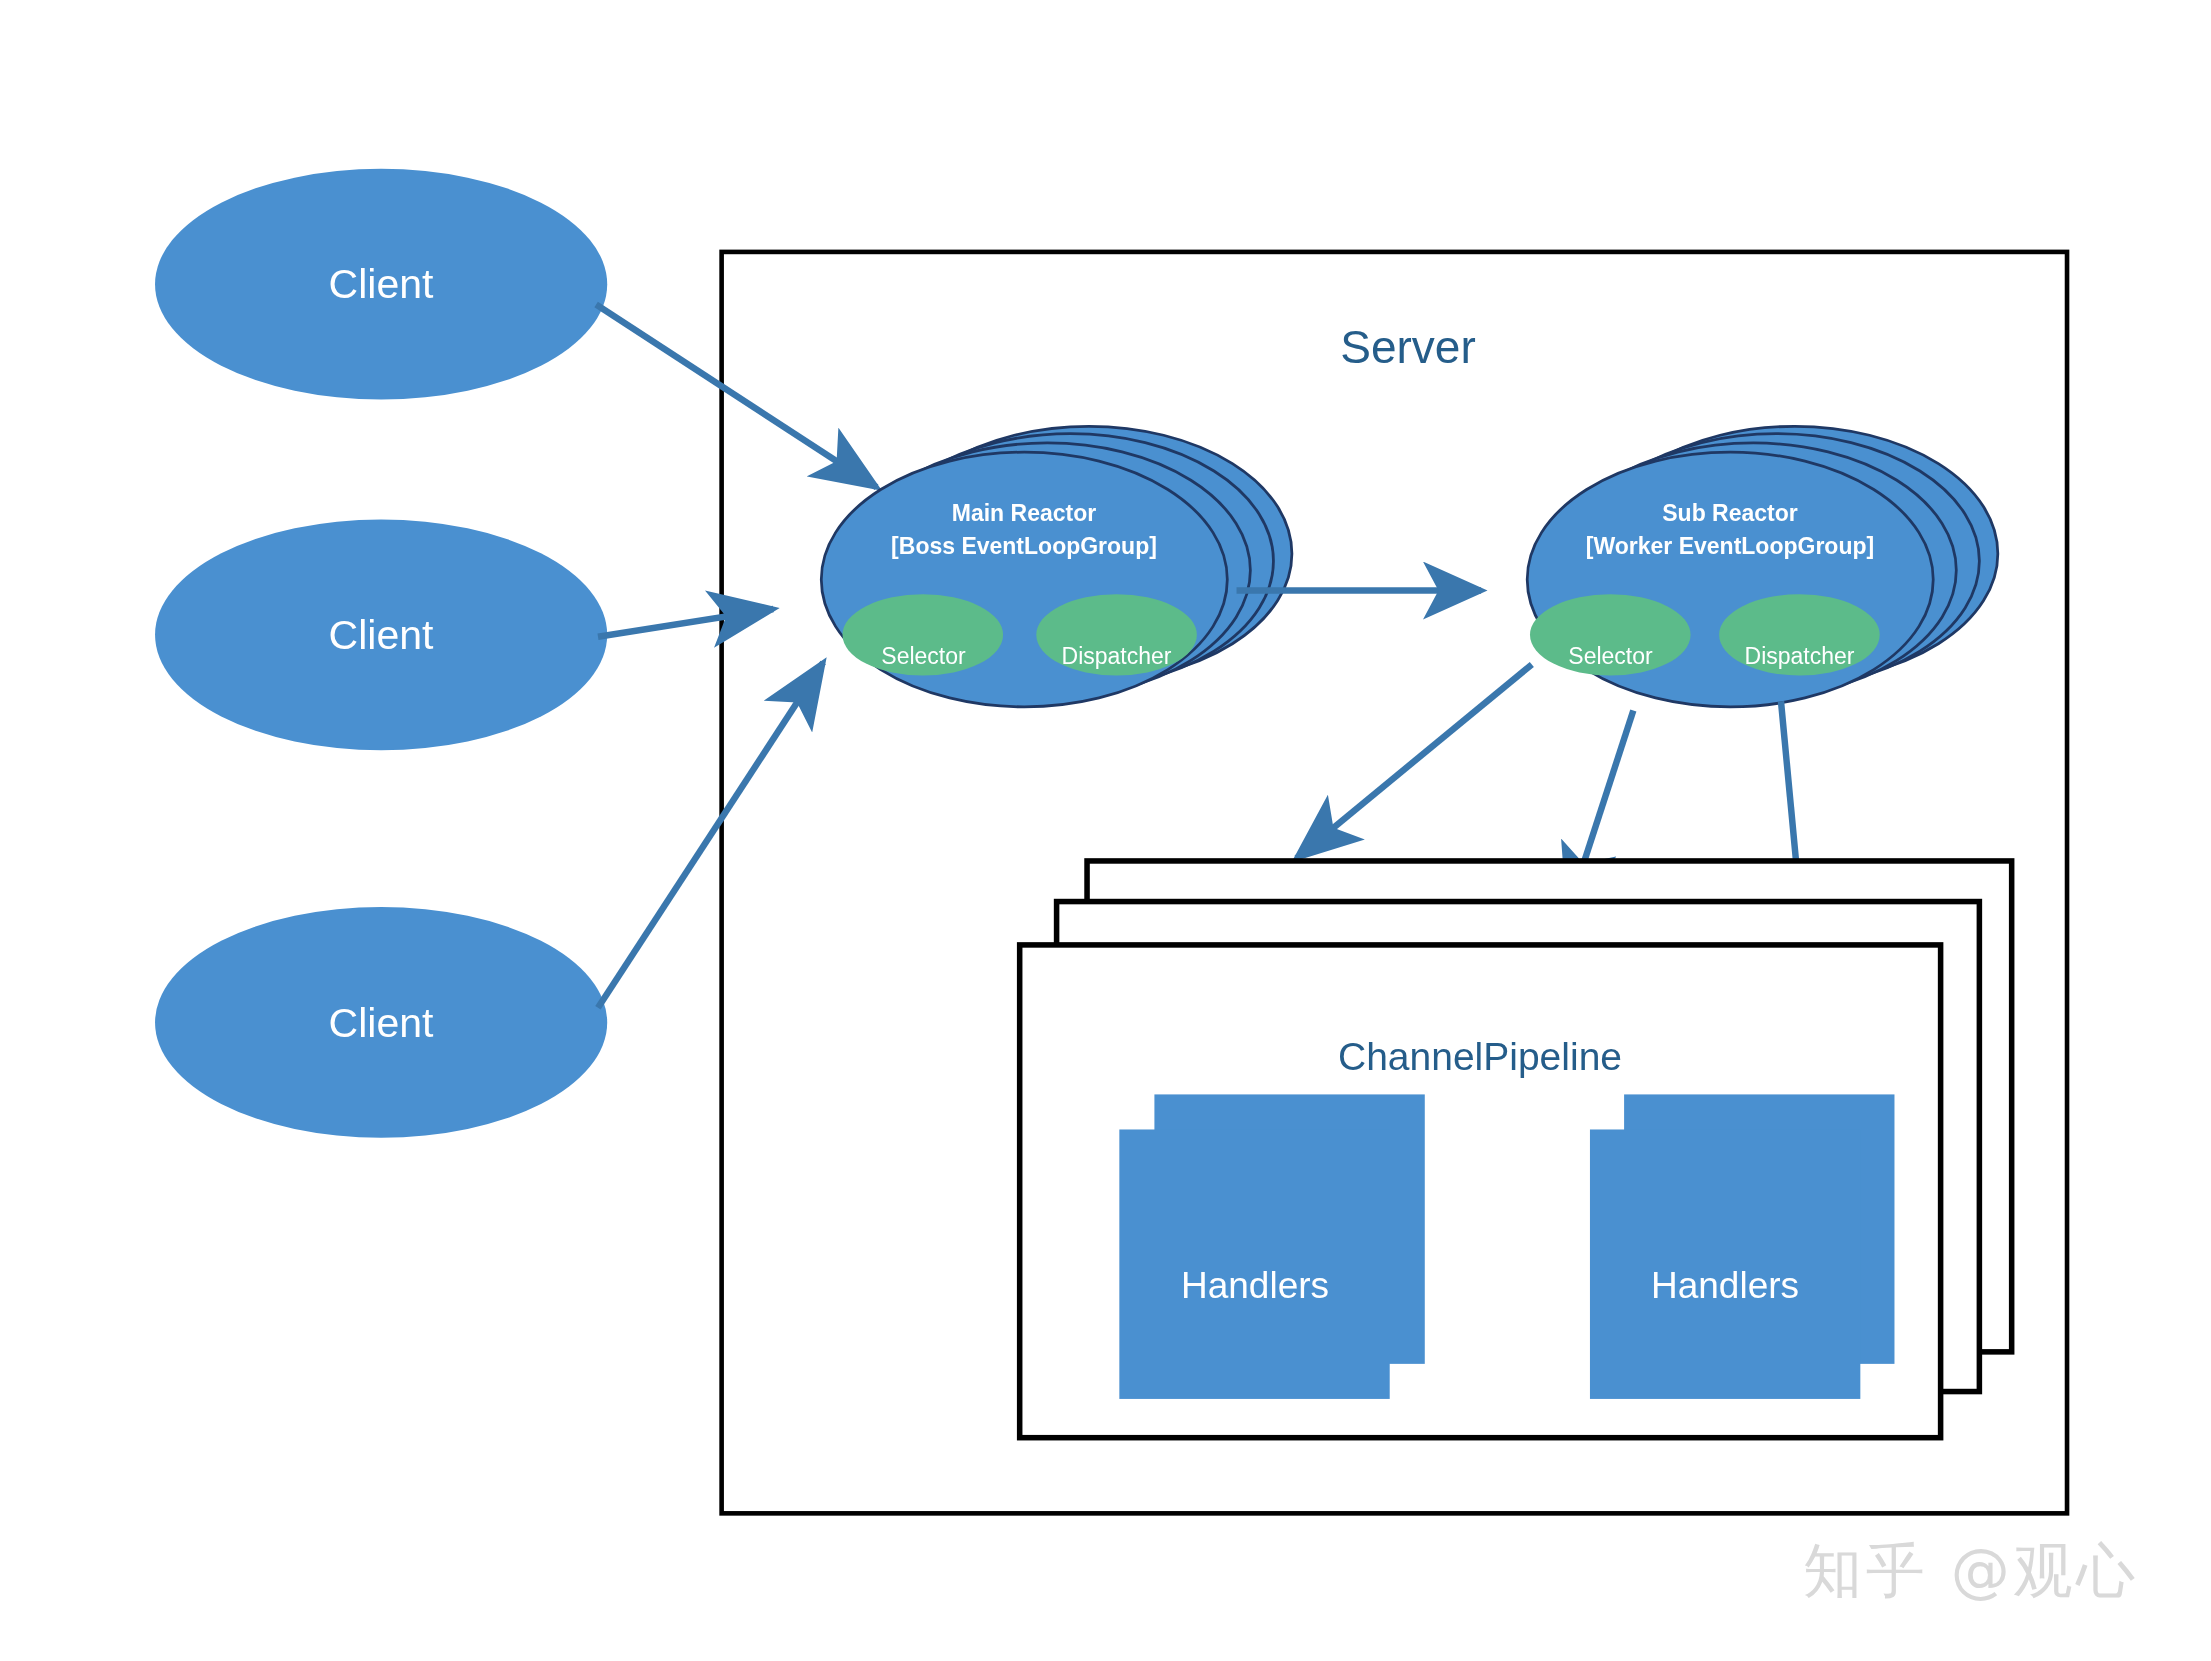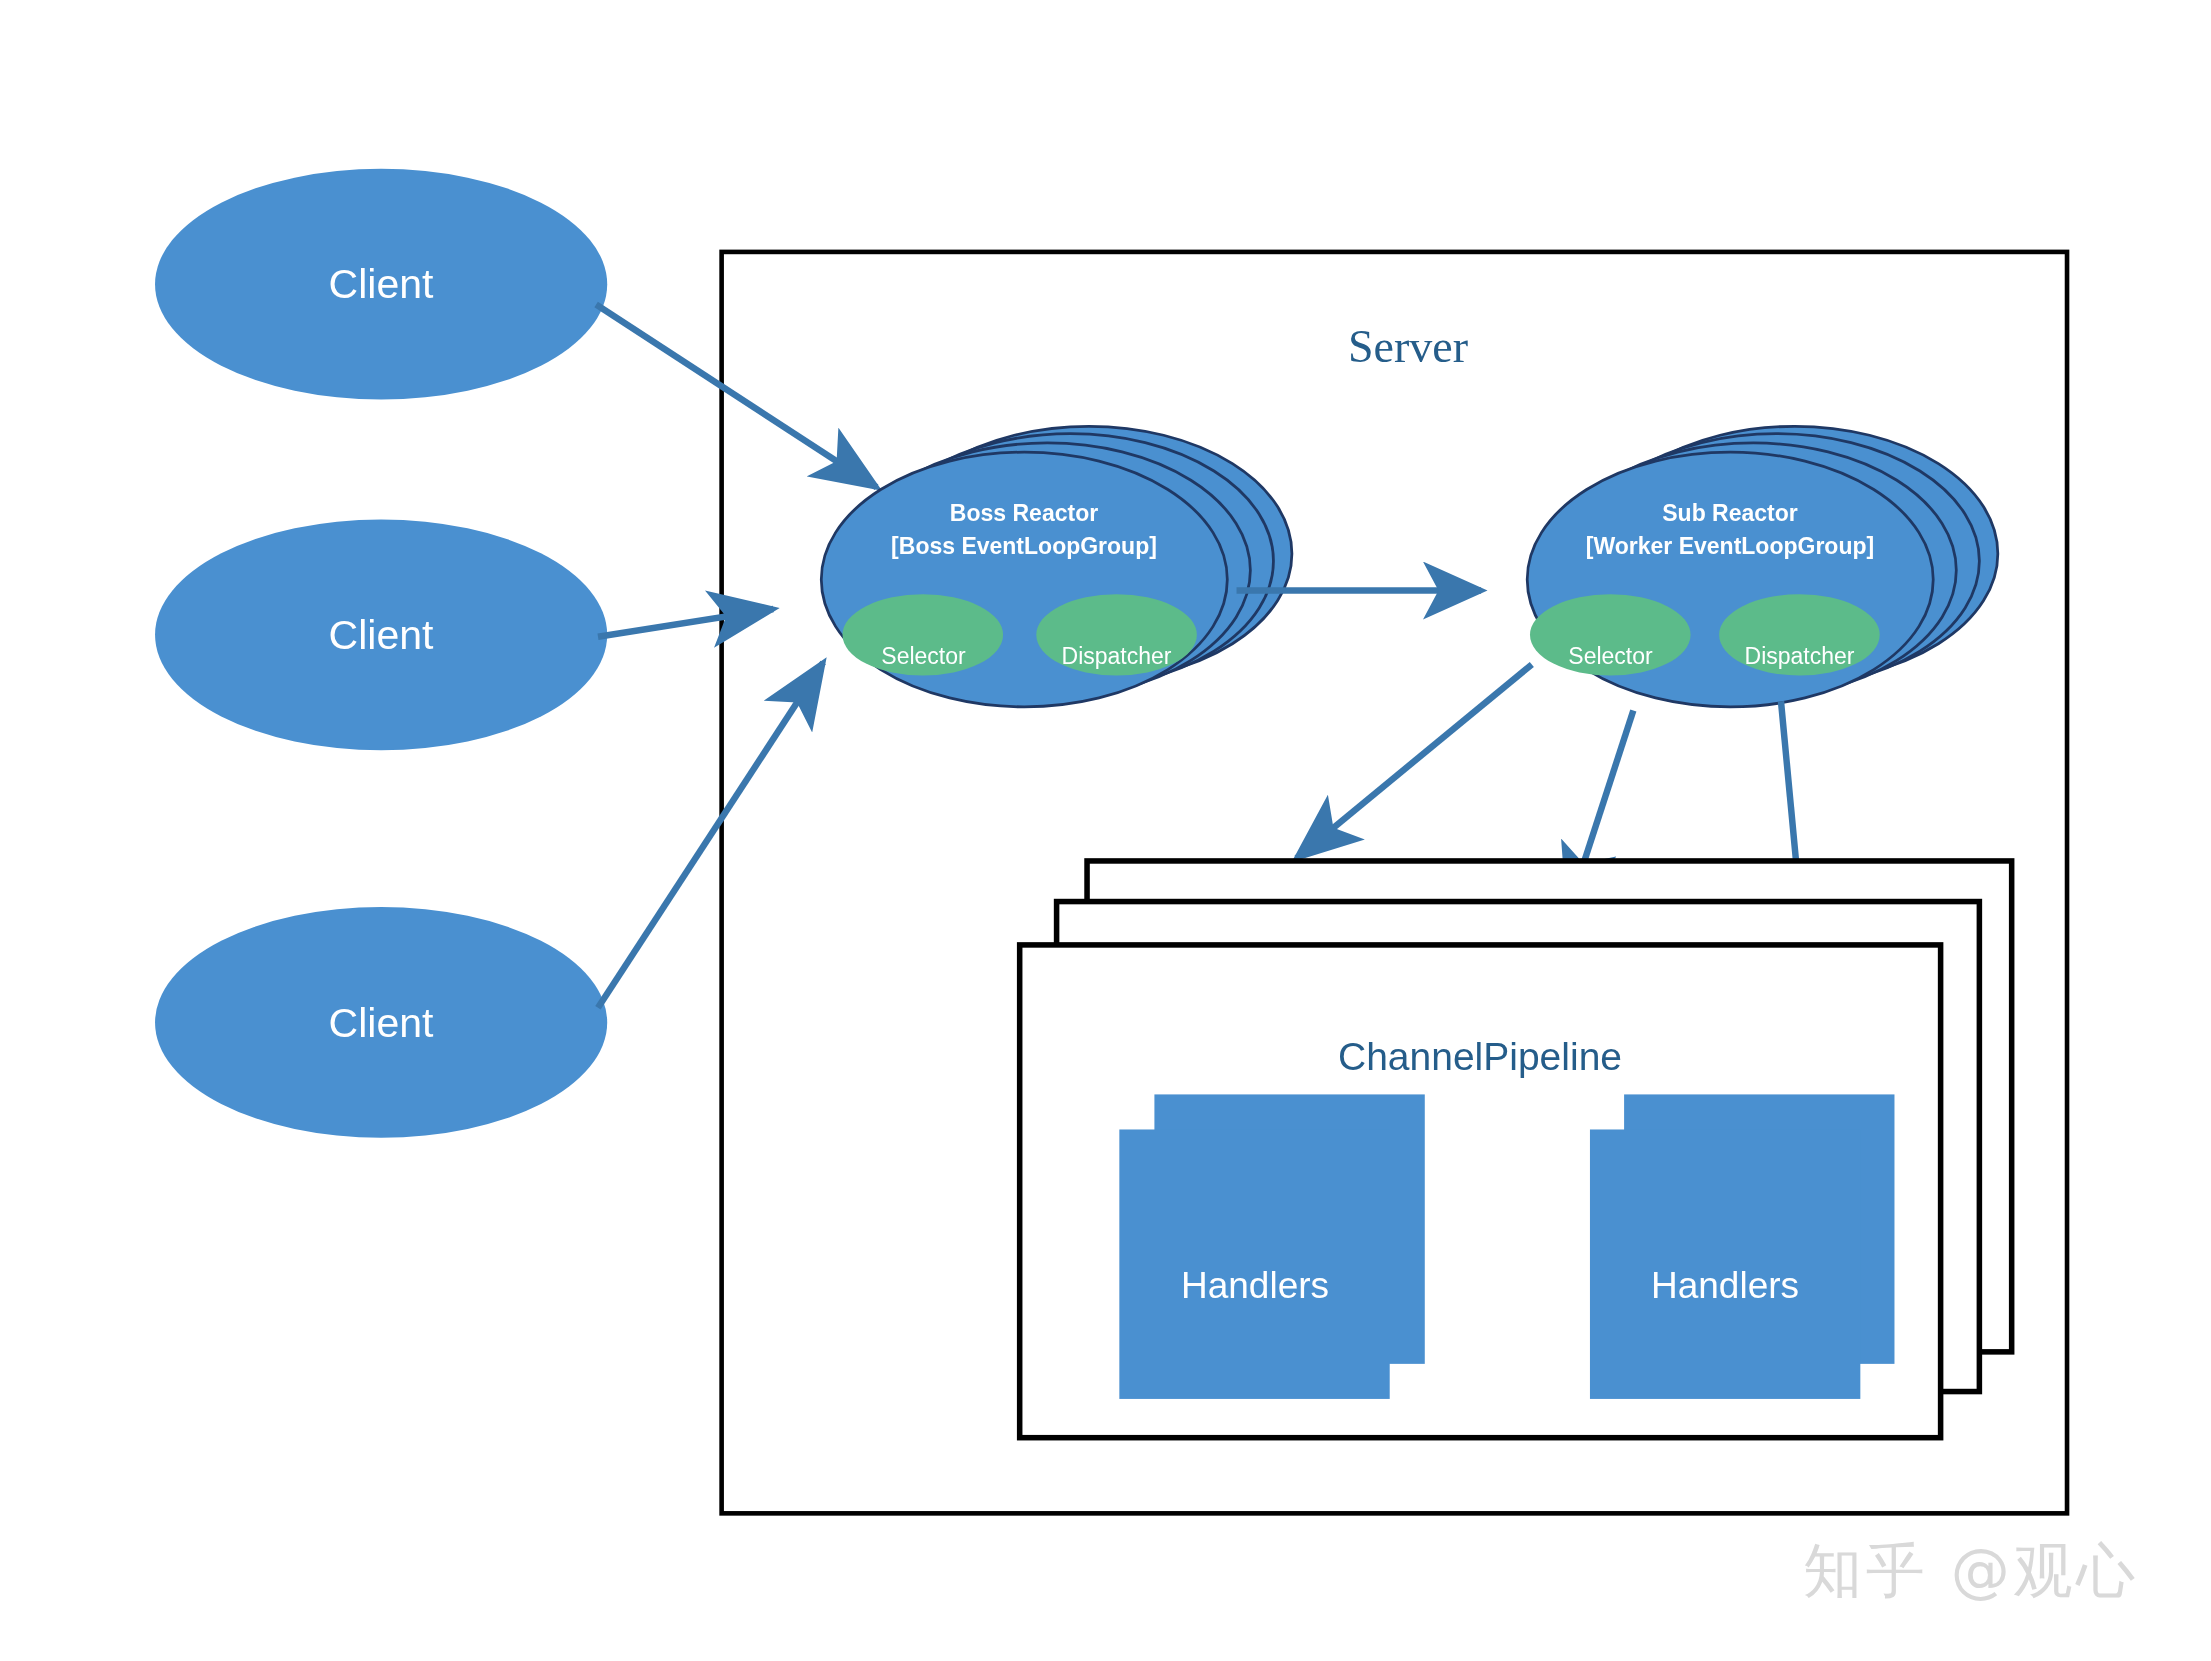--- a/index.html
+++ b/index.html
@@ -124,23 +124,23 @@
       <rect x="1760" y="1186" width="293" height="292" fill="#4a90d0"></rect>
       <rect x="1723" y="1224" width="293" height="292" fill="#4a90d0"></rect>
     </g>
 
   </svg>
 
   <div class="lbl client-label" style="left:155px; top:260px; width:452px;">Client</div>
   <div class="lbl client-label" style="left:155px; top:611px; width:452px;">Client</div>
   <div class="lbl client-label" style="left:155px; top:999px; width:452px;">Client</div>
 
-  <div class="lbl server-label" style="left:1191px; top:320px; width:434px;font-family:Liberation Serif, serif;">Server</div>
+  <div class="lbl server-label" style="left:1191px; top:320px; width:434px;">Server</div>
 
-  <div class="lbl reactor-label" style="left:821px; top:500px; width:406px;">Boss Reactor</div>
+  <div class="lbl reactor-label" style="left:821px; top:500px; width:406px;">Main Reactor</div>
   <div class="lbl reactor-label" style="left:821px; top:533px; width:406px;">[Boss EventLoopGroup]</div>
   <div class="lbl pill-label" style="left:831px; top:623px; width:185px;">Selector</div>
   <div class="lbl pill-label" style="left:1024px; top:623px; width:185px;">Dispatcher</div>
 
   <div class="lbl reactor-label" style="left:1527px; top:500px; width:406px;">Sub Reactor</div>
   <div class="lbl reactor-label" style="left:1527px; top:533px; width:406px;">[Worker EventLoopGroup]</div>
   <div class="lbl pill-label" style="left:1518px; top:623px; width:185px;">Selector</div>
   <div class="lbl pill-label" style="left:1707px; top:623px; width:185px;">Dispatcher</div>
 
   <div class="lbl pipeline-label" style="left:1157px; top:1034px; width:646px;">ChannelPipeline</div>

